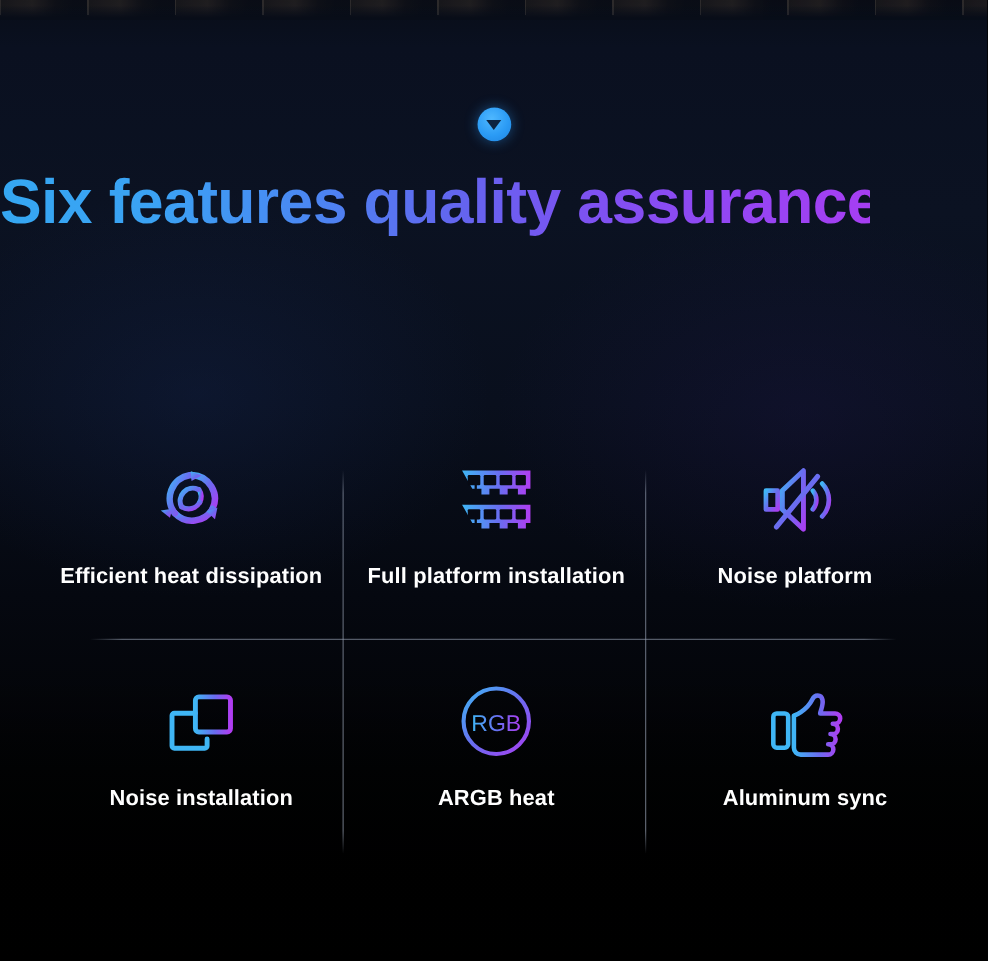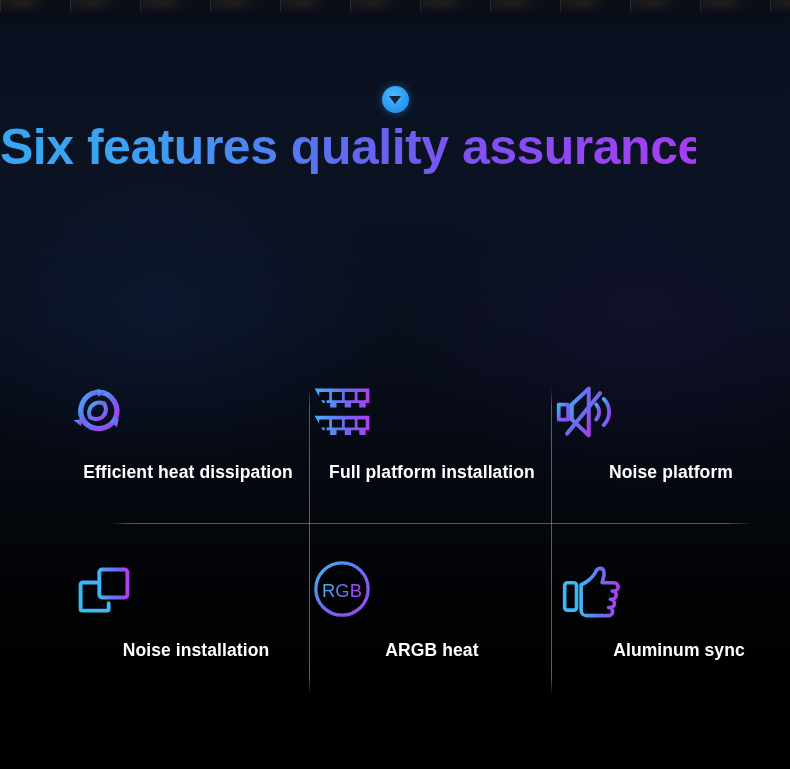--- a/index.html
+++ b/index.html
@@ -85,21 +85,21 @@
     display:block;
     width:0; height:0;
     border-left:6px solid transparent;
     border-right:6px solid transparent;
     border-top:8px solid #0d2340;
     margin-top:1px;
   }
 
   
   .headline{
-    position:absolute; left:0; top:118px; width:696px;
+    position:absolute; left:0; top:132px; width:696px;
     text-align:center;
     font-size:50px;
     font-weight:700;
     line-height:1.18;
     letter-spacing:-0.5px;
     white-space:nowrap;
     background-image:linear-gradient(90deg,
         #35a7f2 0%,
         #3ba2f4 18%,
         #4b86f2 36%,
@@ -108,30 +108,30 @@
         #9147f3 82%,
         #a63ef2 100%);
     -webkit-background-clip:text;
     background-clip:text;
     color:transparent;
     -webkit-text-fill-color:transparent;
   }
 
   
   .grid{
-    position:absolute; left:0; top:376px; width:674px; height:320px;margin-left:35px;
+    position:absolute; left:0; top:364px; width:674px; height:320px;
   }
   .cell{
     position:absolute;
     width:242px;
     text-align:center;
   }
   .cell .icon{
     height:66px;
-    display:flex; align-items:flex-end; 
+    display:flex; align-items:flex-end; justify-content:center;
   }
   .cell .label{
     margin-top:20px;
     color:#ffffff;
     font-size:17.5px;
     font-weight:700;
     letter-spacing:0.1px;
     white-space:nowrap;
   }
 

